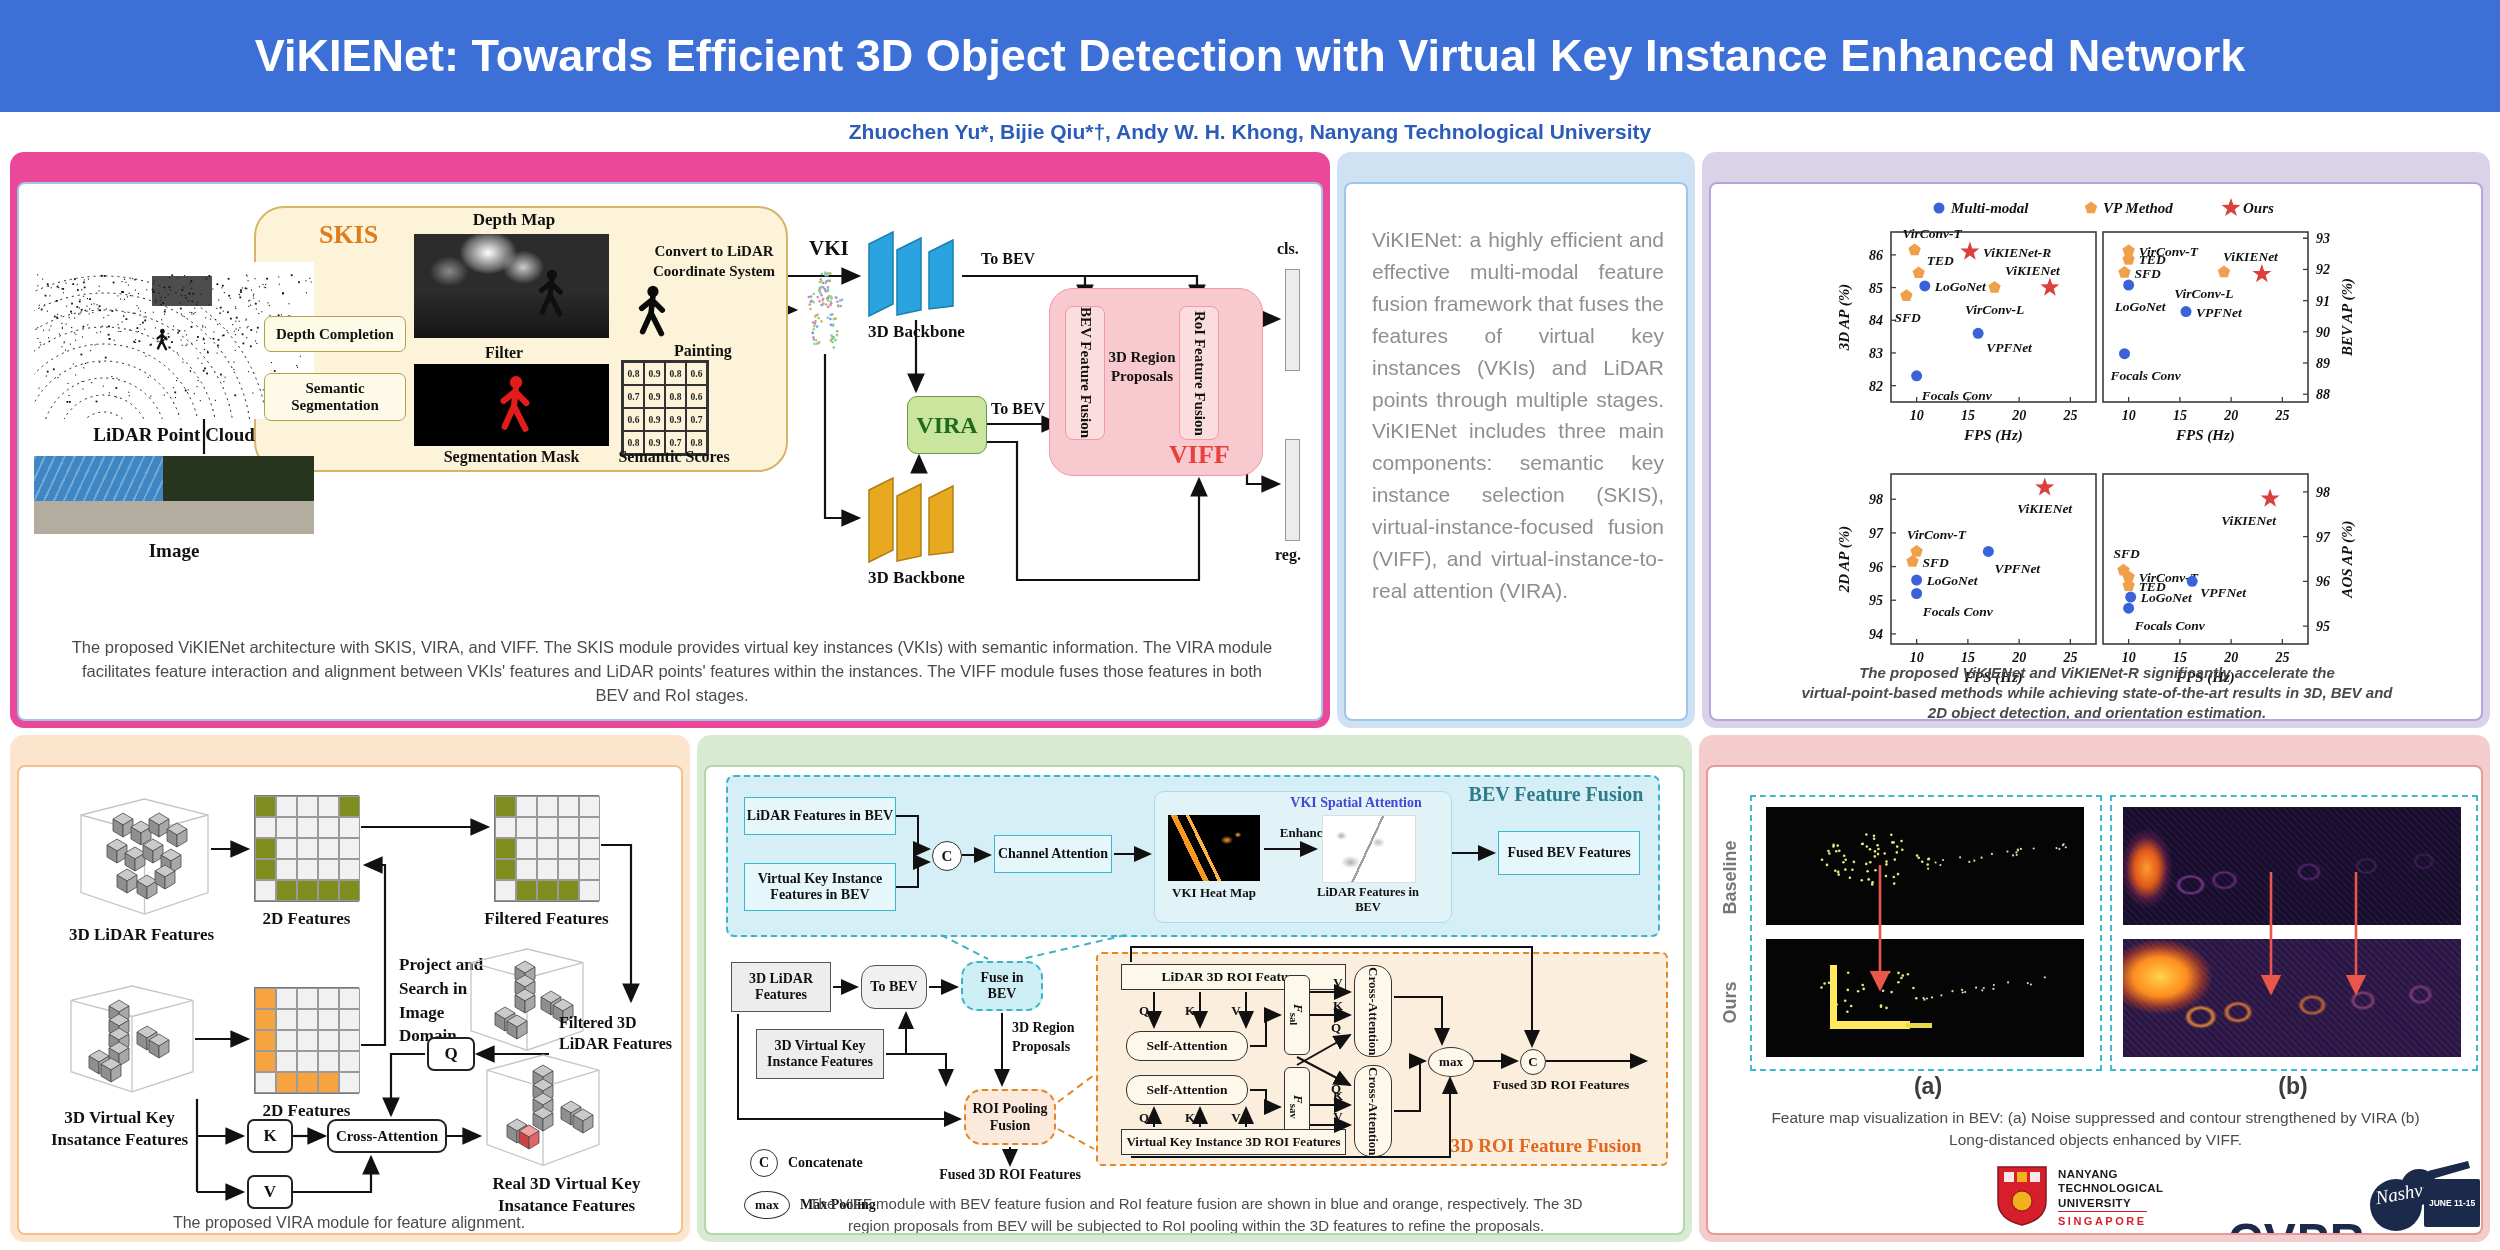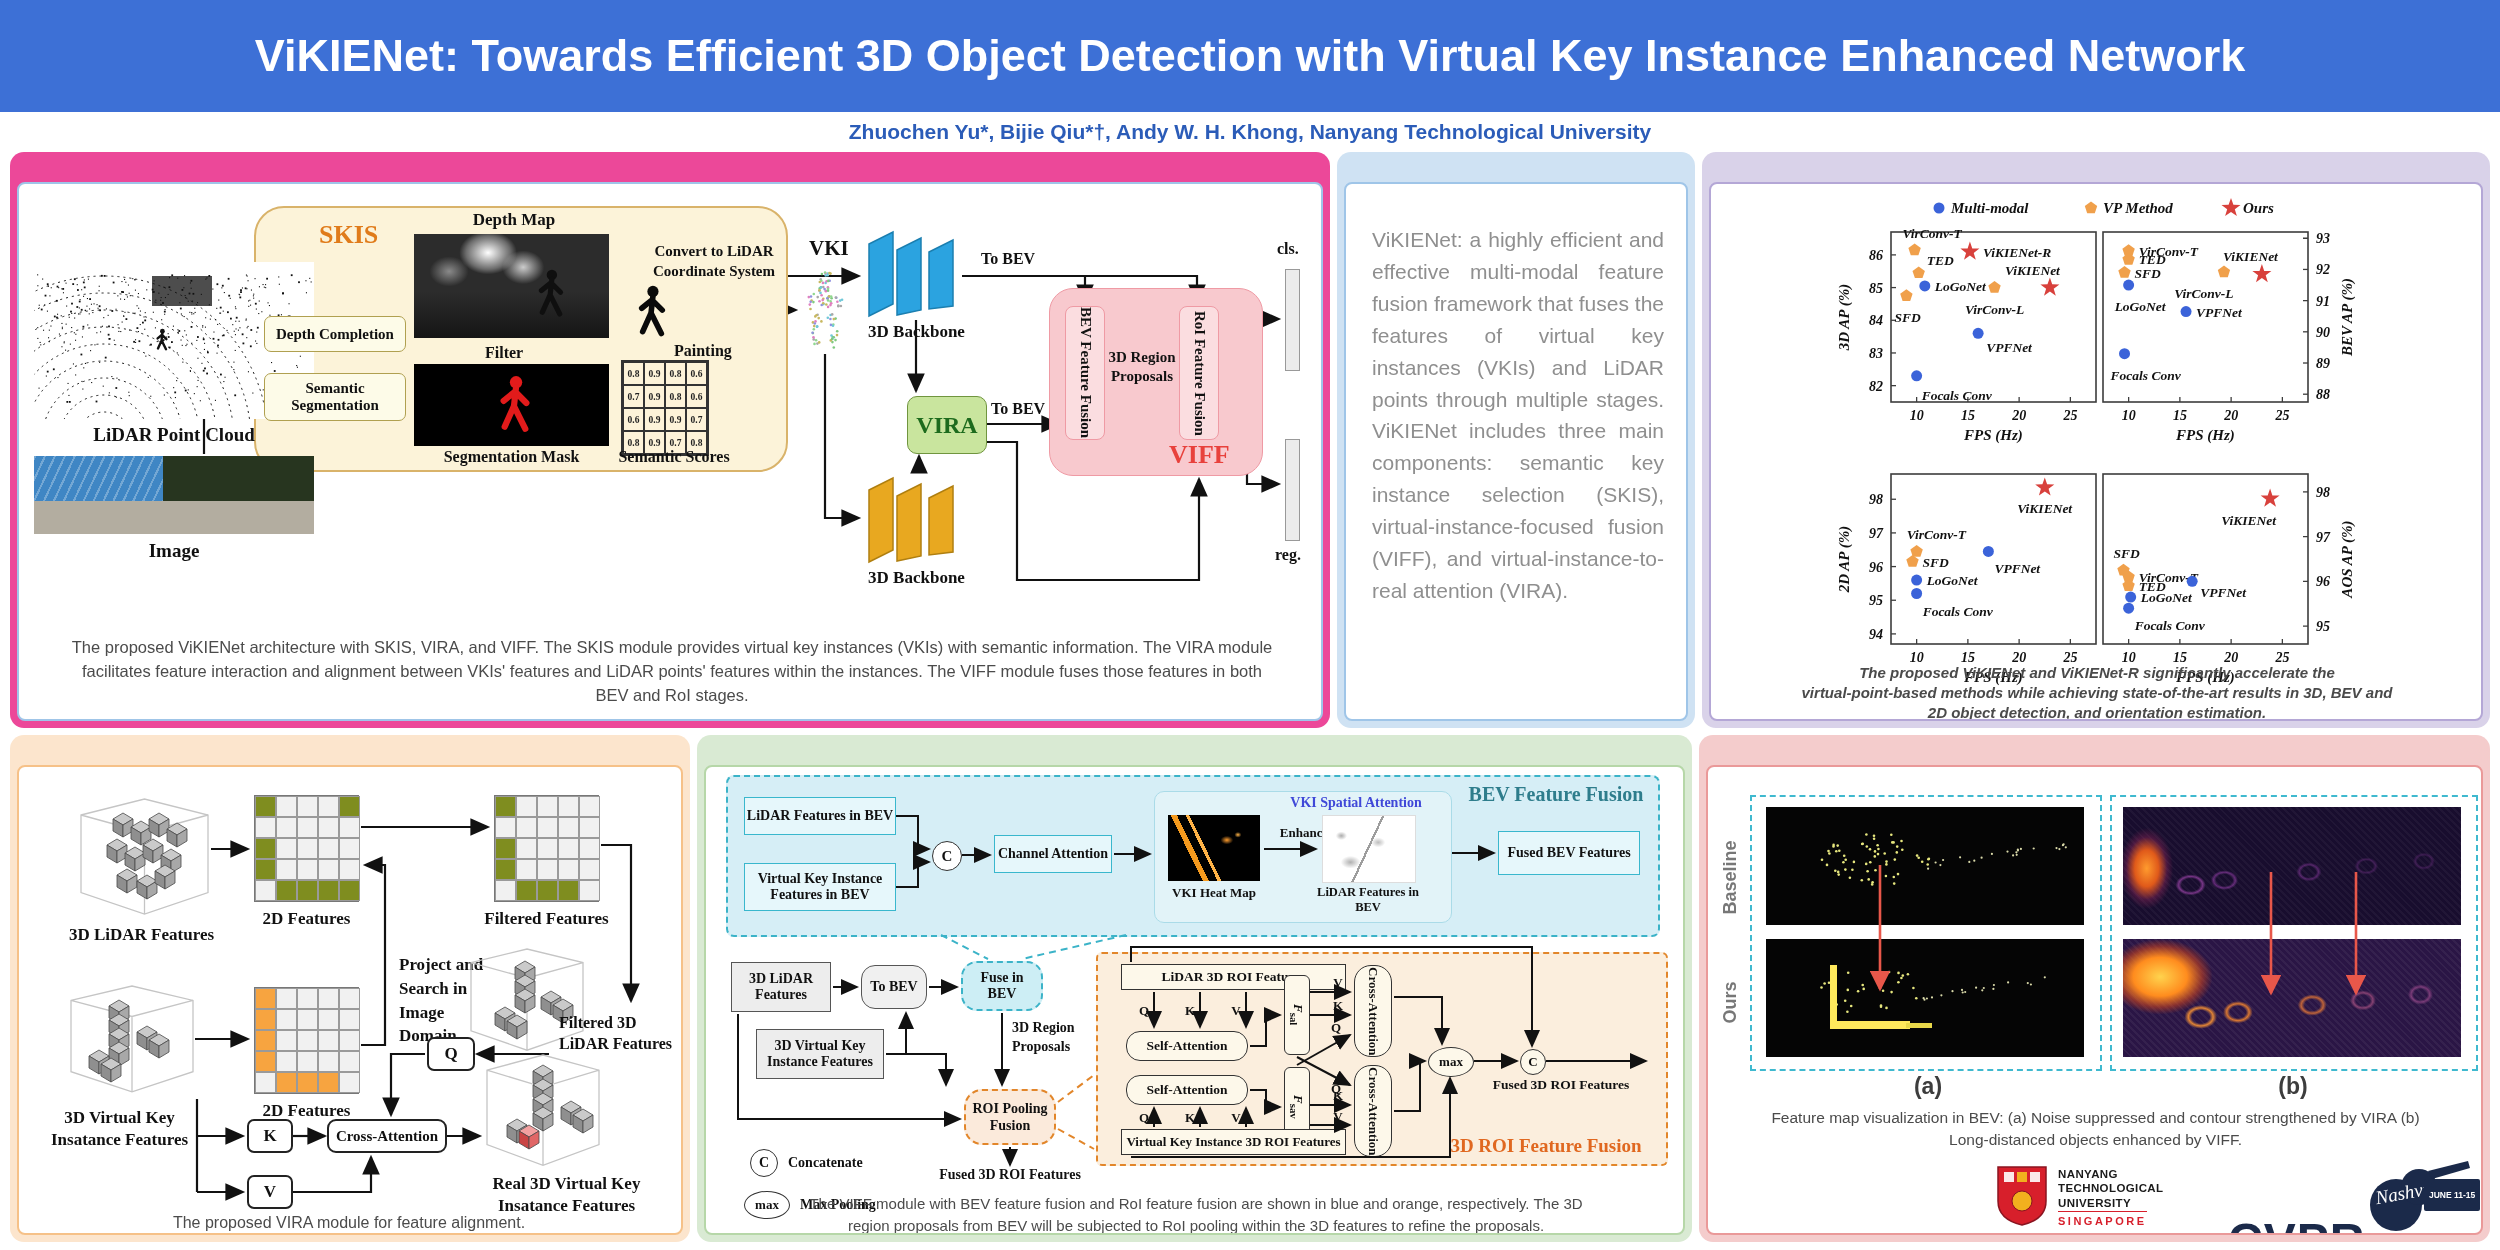--- a/index.html
+++ b/index.html
@@ -1430,17 +1430,17 @@
       </div>
 
       <div class="abs" style="left:520px;top:390px;width:250px;height:76px;">
         <div class="abs" style="left:0;top:8px;font-size:48px;font-weight:800;color:#1b2a4a;letter-spacing:1px;margin-top:48px;">CVPR</div>
         <svg width="118" height="76" style="position:absolute;left:128px;top:0;">
           <circle cx="40" cy="48" r="26" fill="#1b2a4a"></circle>
           <circle cx="63" cy="30" r="18" fill="#1b2a4a"></circle>
           <polygon points="72,14 112,4 114,11 76,22" fill="#1b2a4a"></polygon>
         </svg>
         <div class="abs" style="left:138px;top:24px;width:90px;text-align:center;color:#fff;font-size:19px;font-style:italic;font-family:'Liberation Serif',serif;transform:rotate(-10deg);">Nashville</div>
-        <div class="abs" style="left:196px;top:22px;background:#1b2a4a;color:#fff;font-size:8.5px;font-weight:bold;padding:11px 5px;border-radius:2px;white-space:nowrap;">JUNE 11-15</div>
+        <div class="abs" style="left:196px;top:22px;background:#1b2a4a;color:#fff;font-size:8.5px;font-weight:bold;padding:19px 5px;border-radius:2px;white-space:nowrap;">JUNE 11-15</div>
       </div>
     </div>
   </div>
 </div>
 
 </body></html>

